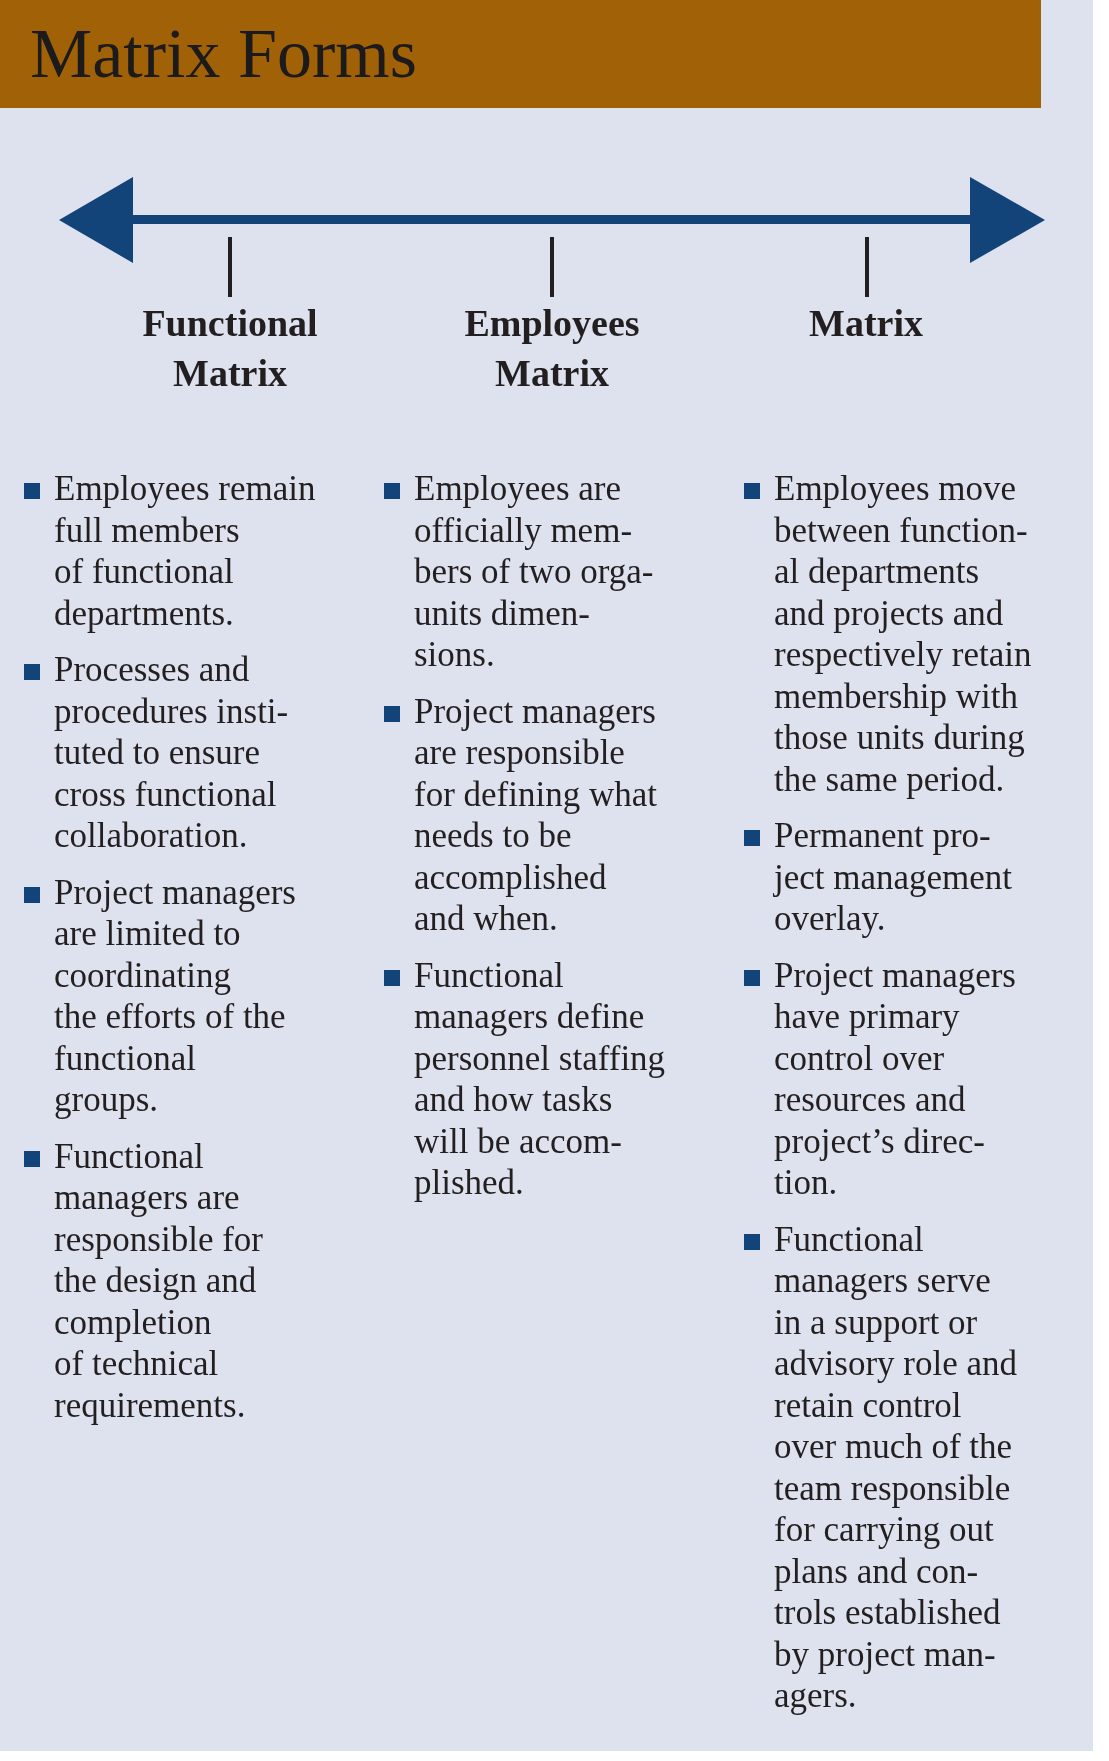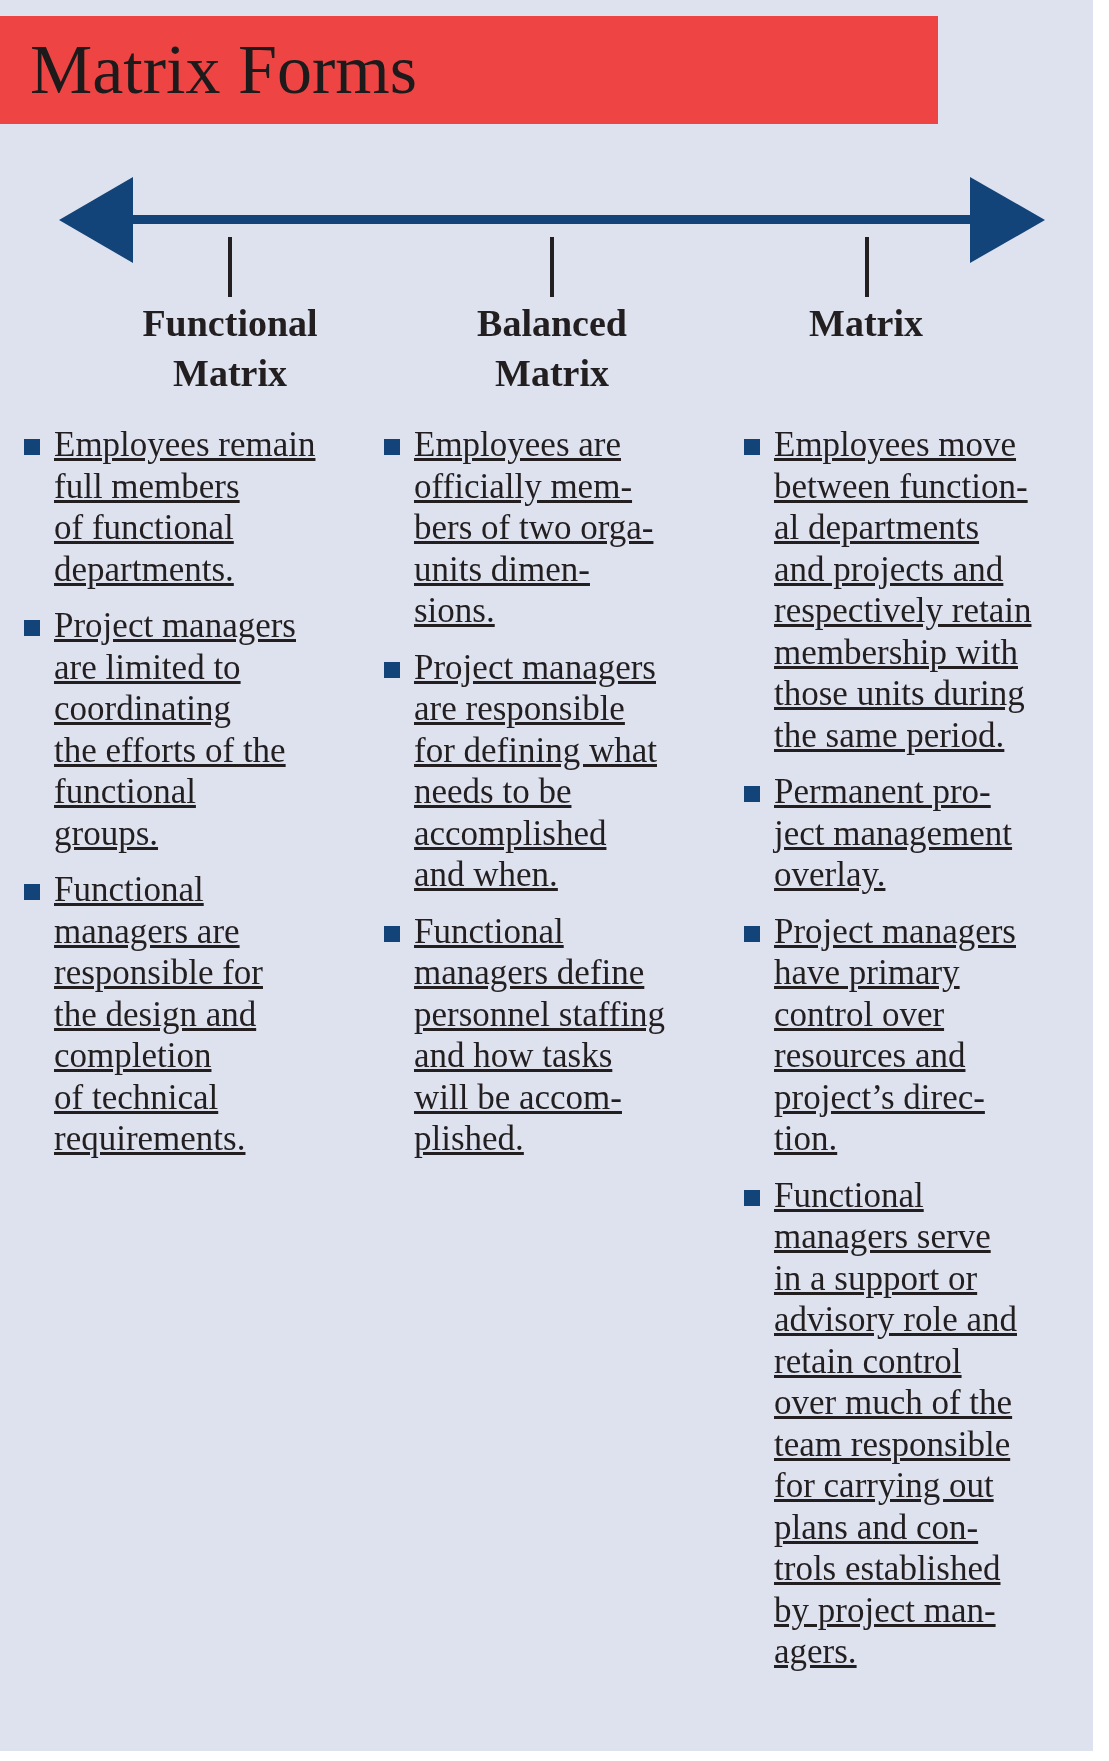--- a/index.html
+++ b/index.html
@@ -1,25 +1,25 @@
 <!DOCTYPE html>
 <html><head>
 <meta charset="utf-8">
 <style>
   html, body { margin: 0; padding: 0; background: #ffffff; }
   body { width: 1109px; height: 1761px; position: relative; overflow: hidden;
          font-family: "Liberation Serif", "DejaVu Serif", serif; color: #231f20; }
   .panel { position: absolute; left: 0; top: 0; width: 1093px; height: 1751px; background: #dee2ef; }
-  .header { position: absolute; left: 0; top: 16px; width: 938px; height: 108px; background: #ef4444; }
+  .header { position: absolute; left: 0; top: 0; width: 1041px; height: 108px; background: #a16207; }
   .title { position: absolute; left: 30px; top: 14px; font-size: 70px; line-height: 80px;
            font-weight: normal; letter-spacing: 0px; margin: 0; color: #1d1a1b; }
   .axis { position: absolute; left: 0; top: 0; width: 1093px; height: 320px; }
   .form-label { position: absolute; top: 298px; width: 260px; text-align: center;
                 font-size: 38px; line-height: 50px; font-weight: bold; color: #231f20; }
-  .col { position: absolute; top: 424px; width: 320px; text-decoration: underline; }
+  .col { position: absolute; top: 468px; width: 320px; }
   .item { position: relative; padding-left: 30px; font-size: 35px; line-height: 41.5px;
           margin-bottom: 15px; color: #231f20; }
   .bullet { position: absolute; left: 0; top: 15px; width: 16px; height: 16px; background: #124379; }
   .item-text { display: block; white-space: pre-line; }
 </style>
 </head>
 <body>
 
 <div class="panel">
   <div class="header">
@@ -33,34 +33,42 @@
     <rect x="228" y="237" width="4" height="60" fill="#231f20"></rect>
     <rect x="550" y="237" width="4" height="60" fill="#231f20"></rect>
     <rect x="865" y="237" width="4" height="60" fill="#231f20"></rect>
   </svg>
 
   <div class="form-label" style="left:100px;">
     <div>Functional</div>
     <div>Matrix</div>
   </div>
   <div class="form-label" style="left:422px;">
-    <div>Balanced</div>
+    <div>Employees</div>
     <div>Matrix</div>
   </div>
   <div class="form-label" style="left:736px;">
     <div>Matrix</div>
   </div>
 
   <div class="col" style="left:24px;">
     <div class="item">
         <span class="bullet"></span>
         <span class="item-text">Employees remain
 full members
 of functional
 departments.</span>
+      </div>
+    <div class="item">
+        <span class="bullet"></span>
+        <span class="item-text">Processes and
+procedures insti-
+tuted to ensure
+cross functional
+collaboration.</span>
       </div>
     <div class="item">
         <span class="bullet"></span>
         <span class="item-text">Project managers
 are limited to
 coordinating
 the efforts of the
 functional
 groups.</span>
       </div>

